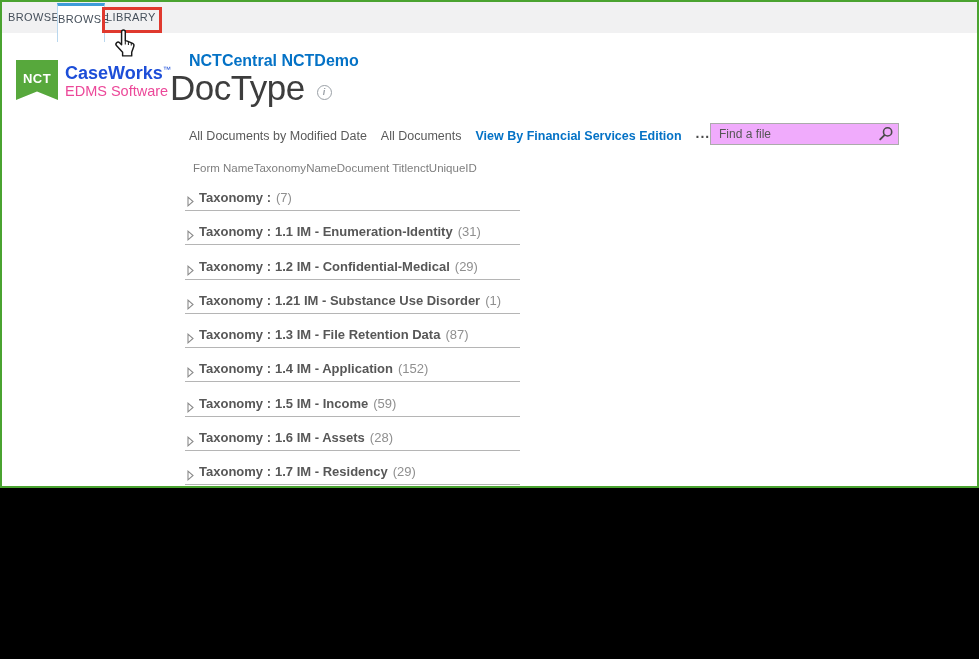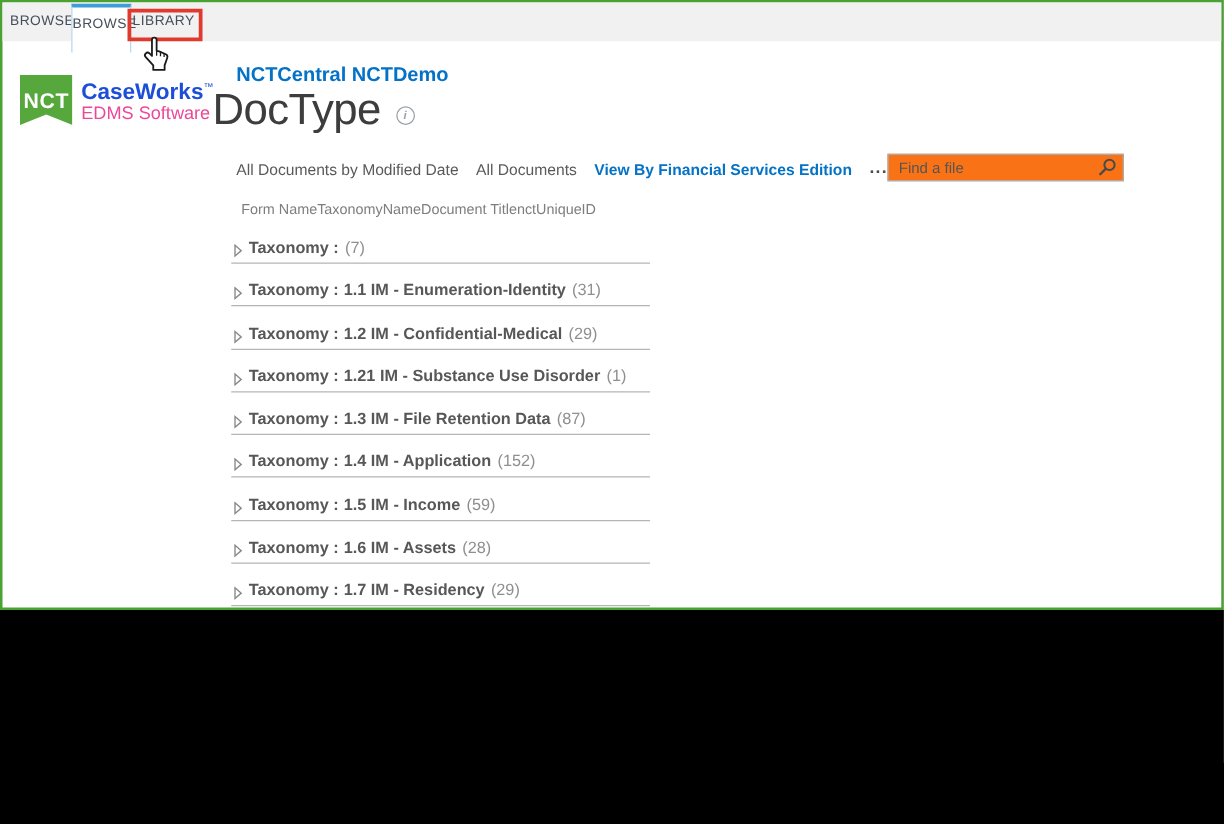--- a/index.html
+++ b/index.html
@@ -29,21 +29,21 @@
   .red-box {
     position:absolute; left:100px; top:5px; width:60px; height:26px;
     border:3px solid #e0392e; box-sizing:border-box; z-index:5; pointer-events:none;
   }
   .cursor { position:absolute; left:110px; top:26px; z-index:6; }
   
   .logo { position:absolute; left:14px; top:58px; display:flex; gap:7px; align-items:flex-start; cursor:pointer; }
   .badge {
     width:42px; height:40px; background:#57a83c;
     clip-path:polygon(0 0,100% 0,100% 100%,50% 79%,0 100%);
-    color:#fff; font-weight:700; font-size:17px; letter-spacing:.5px;
+    color:#fff; font-weight:700; font-size:13px; letter-spacing:.5px;
     text-align:center; padding-top:11px; box-sizing:border-box;
   }
   .brand-name { font-size:18px; font-weight:700; color:#1d4ed8; line-height:19px; }
   .brand-tm { font-size:8px; vertical-align:super; font-weight:400; }
   .brand-sub { font-size:14.5px; color:#ec4899; font-weight:500; line-height:17px;}
   
   .breadcrumb { position:absolute; left:187px; top:50px; font-size:16px; font-weight:700; color:#0472c6; cursor:pointer; }
   .title-row { position:absolute; left:168px; top:66px; display:flex; align-items:center; gap:12px; }
   .page-title { font-size:35px; font-weight:300; color:#3d3d3d; letter-spacing:-.5px; }
   .info {
@@ -52,21 +52,21 @@
     font-style:italic; font-weight:700; margin-top:8px; cursor:pointer;
   }
   
   .views-row { position:absolute; left:187px; top:127px; display:flex; align-items:flex-start; gap:14px; font-size:12.5px; }
   .view-link { color:#5a5a5a; cursor:pointer; white-space:nowrap; }
   .view-link.emphasized { color:#0472c6; font-weight:700; }
   .views-more { color:#4a4a4a; font-weight:700; font-size:14px; letter-spacing:1px; cursor:pointer; line-height:8px; }
   
   .search-box {
     position:absolute; left:708px; top:121px; width:189px; height:22px;
-    border:1px solid #ababab; box-sizing:border-box; background:#f97316;
+    border:1px solid #ababab; box-sizing:border-box; background:#f0abfc;
     display:flex; align-items:center;
   }
   .search-input {
     border:none; outline:none; flex:1; min-width:0; height:100%;
     font-size:12px; padding:0 4px 0 8px; color:#444; background:transparent;
     font-family:"Liberation Sans","DejaVu Sans",sans-serif;
   }
   .search-input::placeholder { color:#555; opacity:1; }
   .search-btn { width:24px; height:100%; display:flex; align-items:center; justify-content:center; cursor:pointer; }
   

